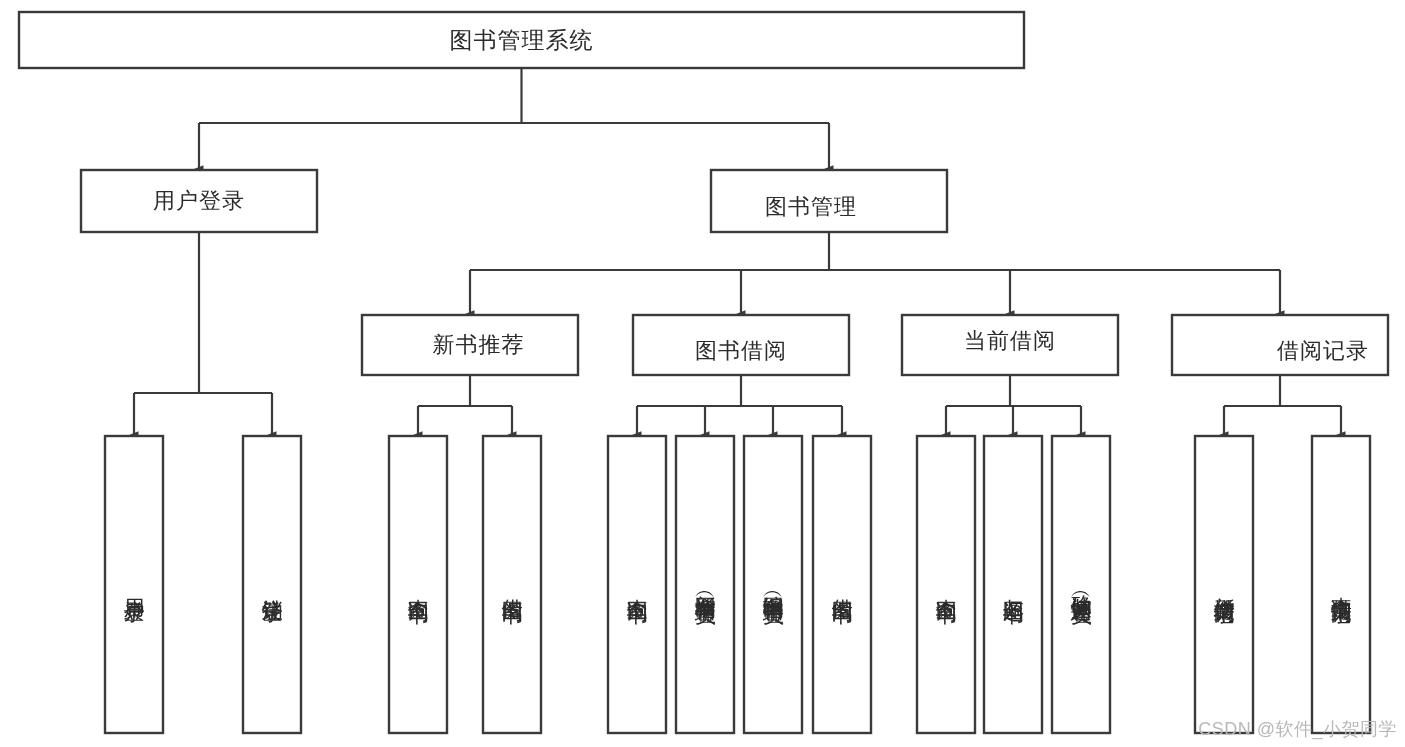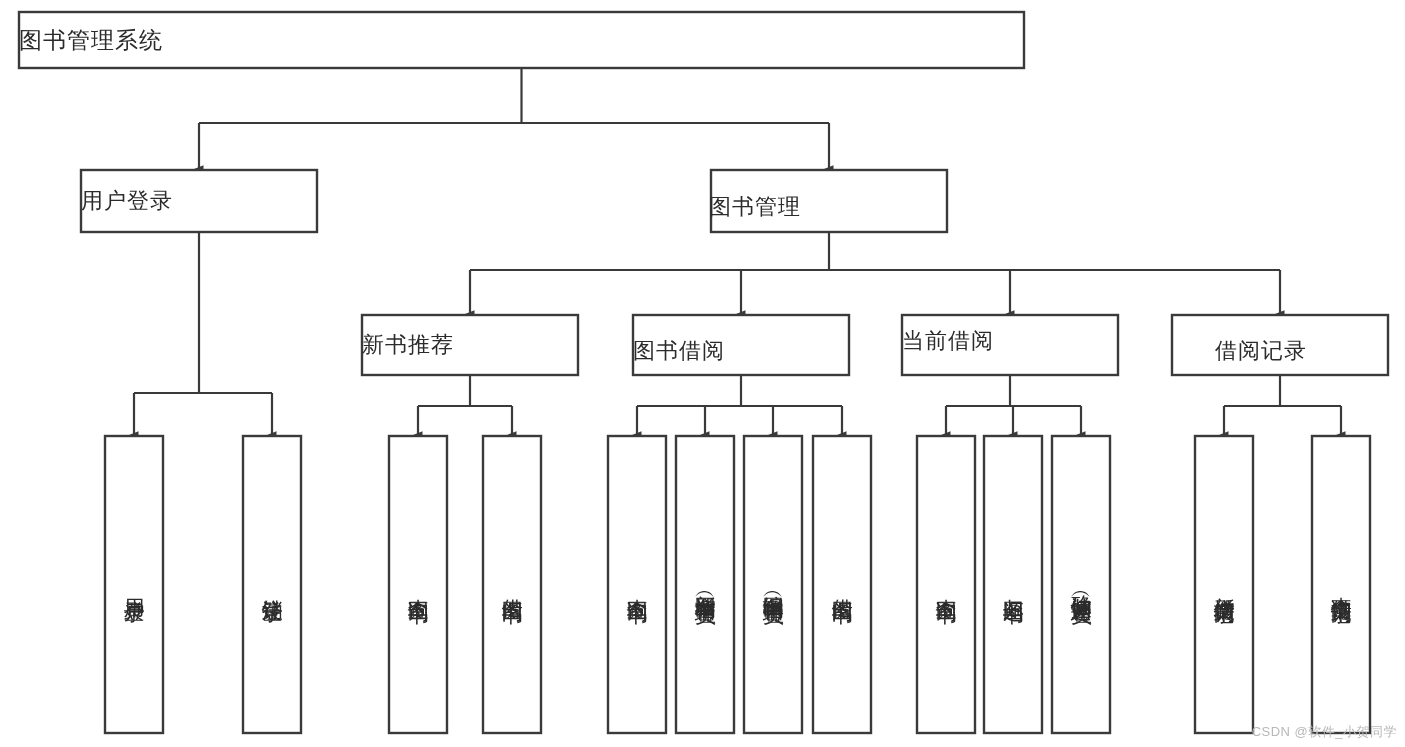--- a/index.html
+++ b/index.html
@@ -50,33 +50,34 @@
     font-size: 21px;
     line-height: 1.08;
     letter-spacing: 1.5px;
     color: #2b2b2b;
     white-space: nowrap;
   }
   .h-text-wrap {
     position: absolute;
     display: flex;
     align-items: center;
+    justify-content: center;
     pointer-events: none;
   }
   .h-text {
     font-size: 22px;
     color: #2b2b2b;
     letter-spacing: 1px;
     white-space: nowrap;
   }
   .watermark {
     position: absolute;
     right: 8px;
     bottom: 6px;
-    font-size: 13px;
+    font-size: 18px;
     color: #b8b8b8;
     letter-spacing: 0.5px;
     white-space: nowrap;
   }
 </style>
 </head>
 <body>
 
 <div id="diagram-root">
 
@@ -145,21 +146,21 @@
       </g>
   </svg>
 
   <div id="label-layer">
       <div class="h-text-wrap" style="left: 19px; top: 12px; width: 1005px; height: 56px;">
         <div class="h-text" style="font-size: 23px;">图书管理系统</div>
       </div>
       <div class="h-text-wrap" style="left: 81px; top: 170px; width: 236px; height: 62px;">
         <div class="h-text">用户登录</div>
       </div>
-      <div class="h-text-wrap" style="left: 709px; top: 170px; width: 236px; height: 74px;">
+      <div class="h-text-wrap" style="left: 693px; top: 170px; width: 236px; height: 74px;">
         <div class="h-text">图书管理</div>
       </div>
       <div class="h-text-wrap" style="left: 362px; top: 315px; width: 233px; height: 60px;">
         <div class="h-text">新书推荐</div>
       </div>
       <div class="h-text-wrap" style="left: 633px; top: 315px; width: 216px; height: 72px;">
         <div class="h-text">图书借阅</div>
       </div>
       <div class="h-text-wrap" style="left: 902px; top: 315px; width: 216px; height: 52px;">
         <div class="h-text">当前借阅</div>

